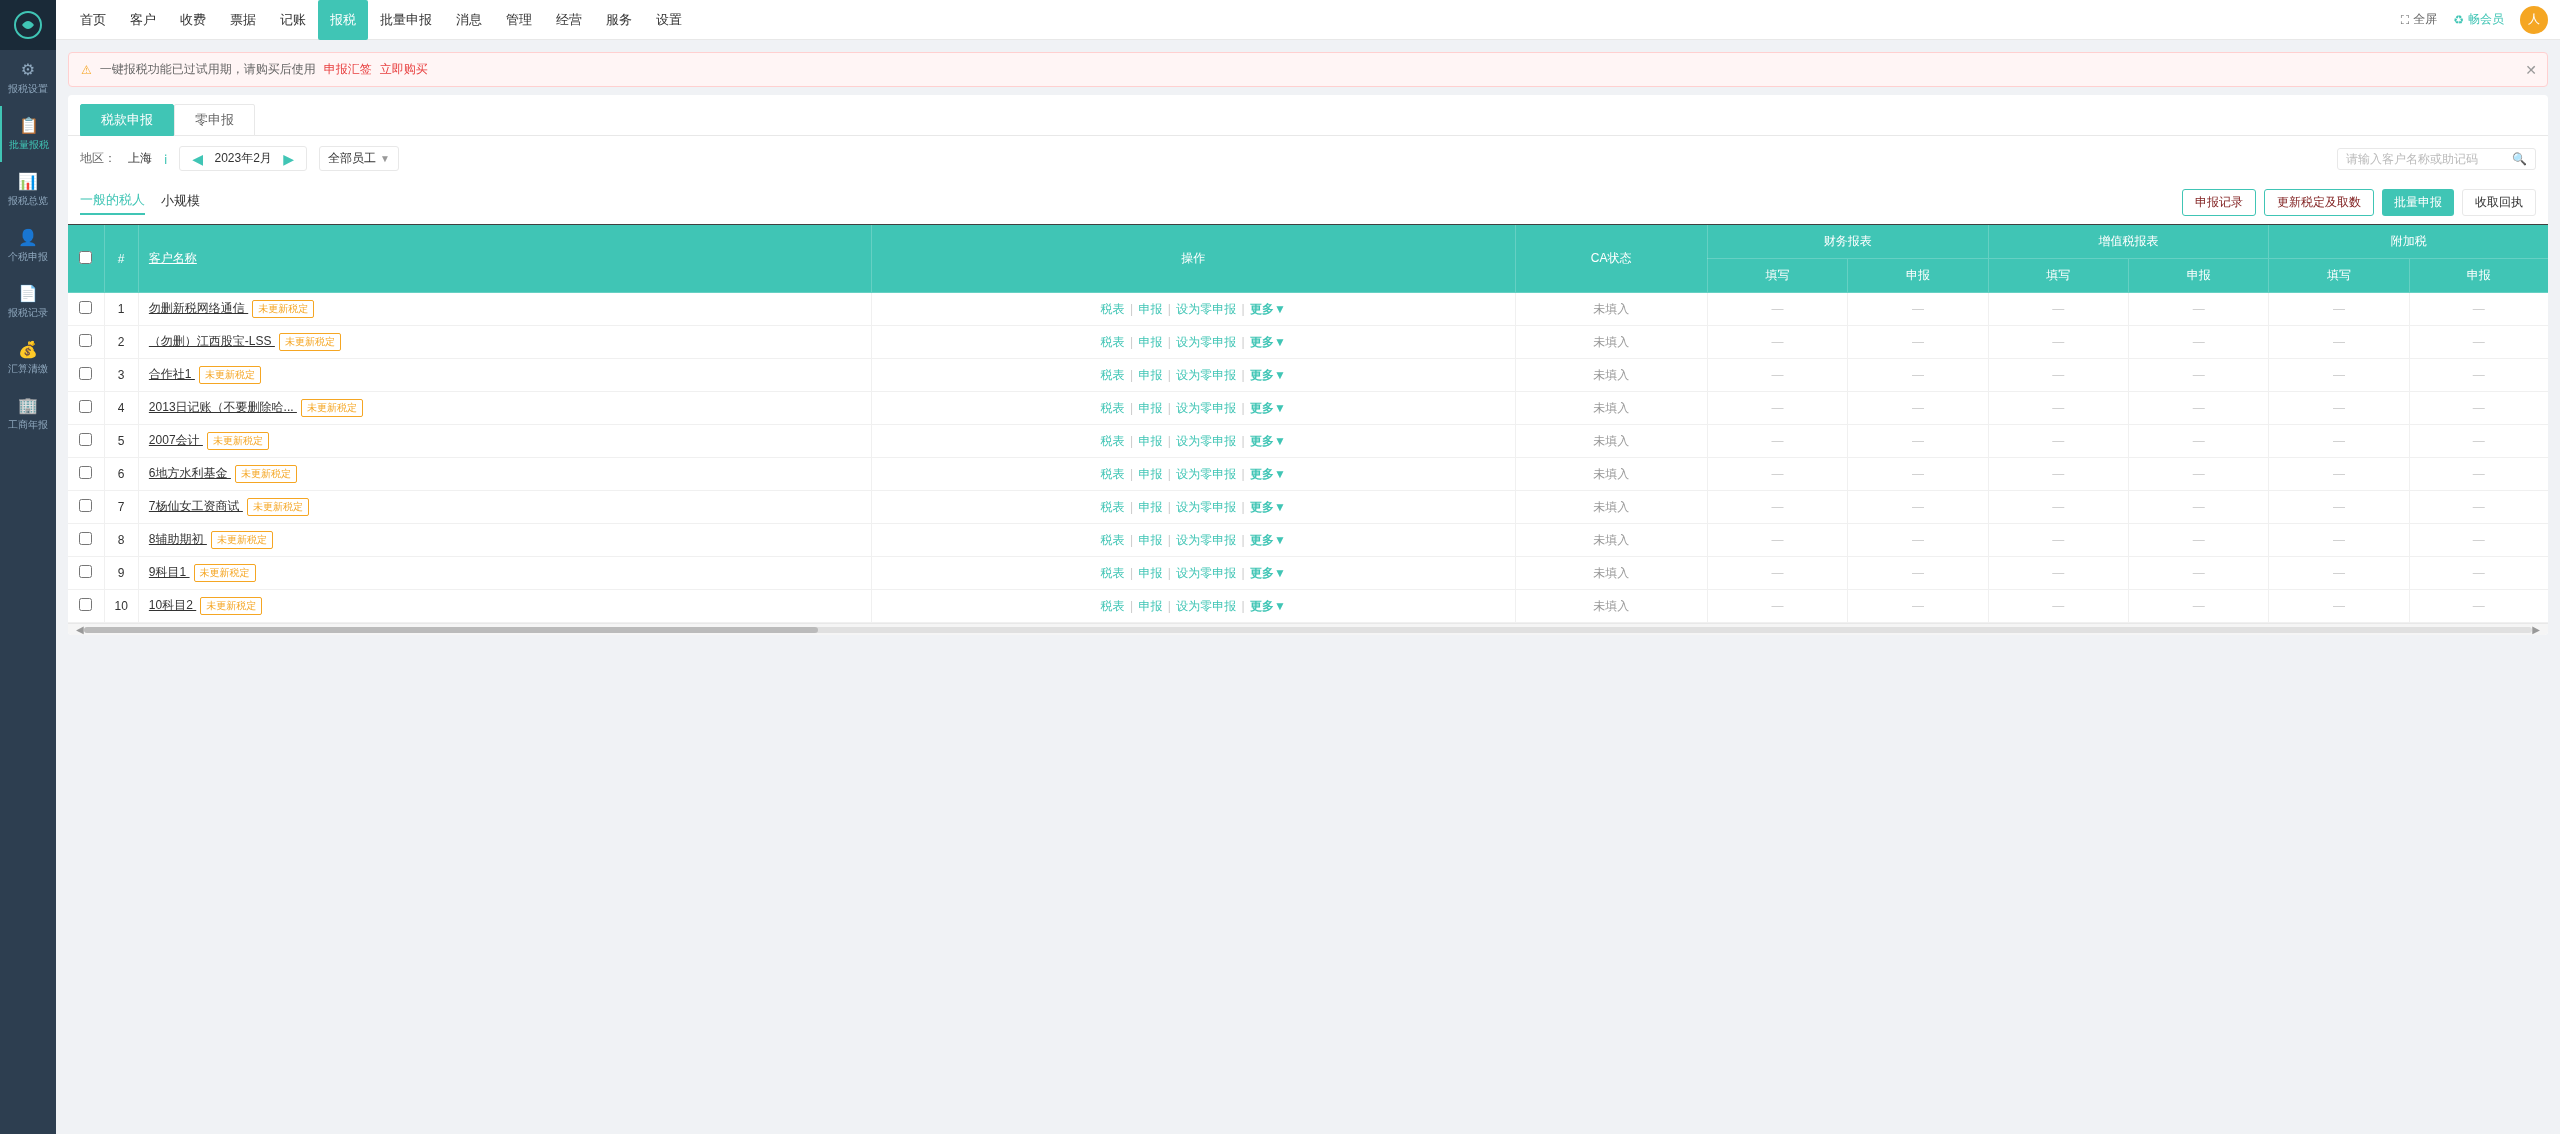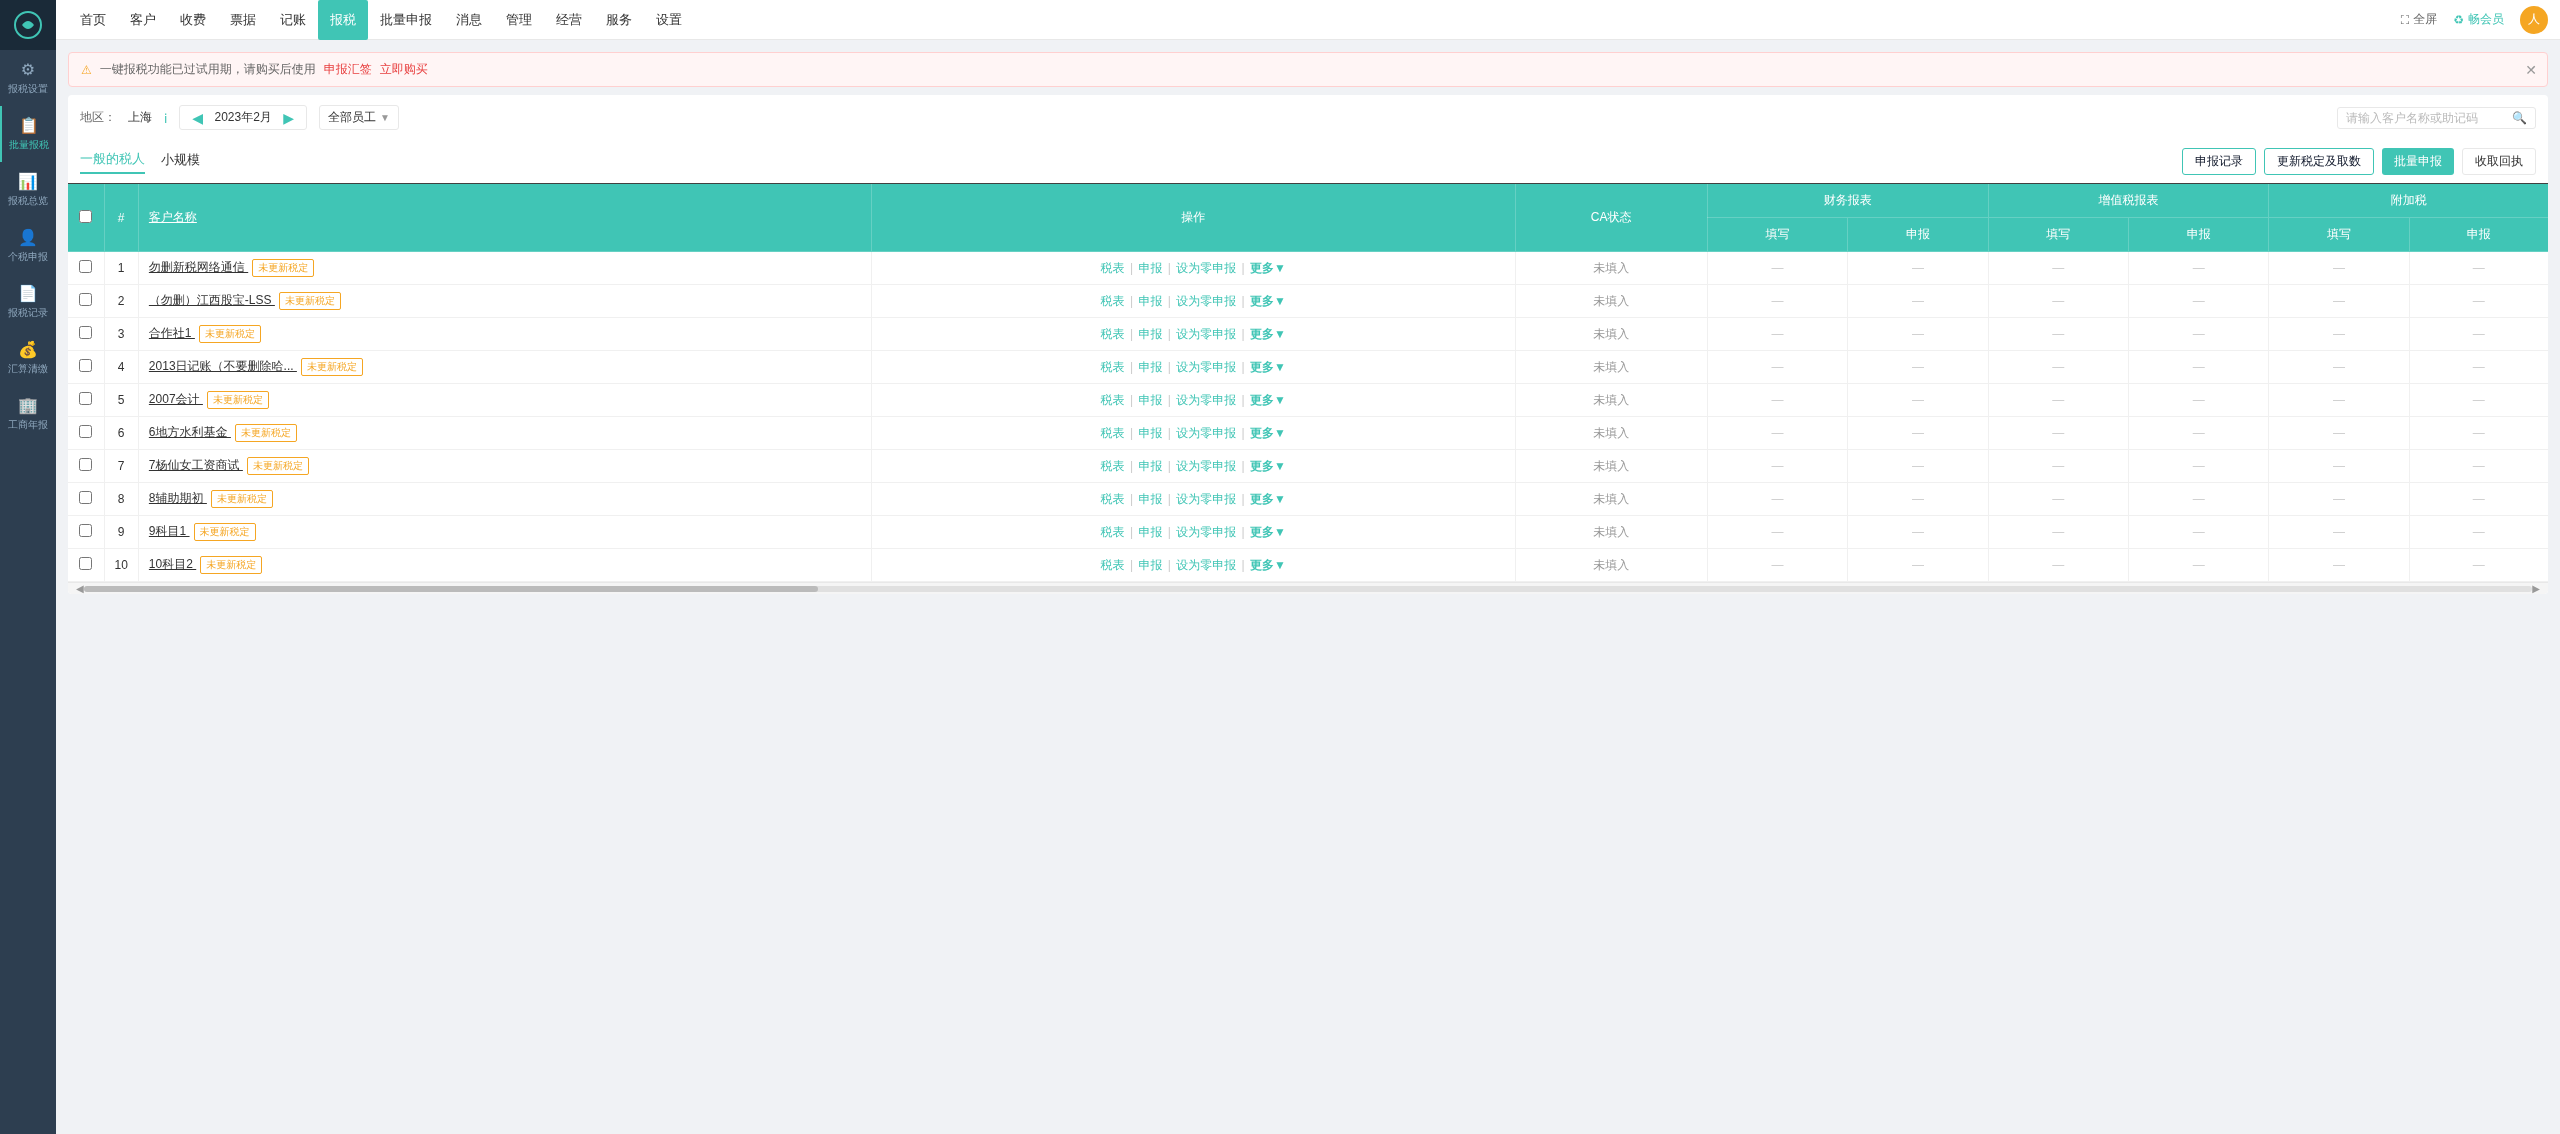--- a/index.html
+++ b/index.html
@@ -238,21 +238,21 @@
     }
     .action-row {
       margin-left: auto;
       display: flex;
       gap: 8px;
     }
     .btn-outline {
       padding: 4px 12px;
       border: 1px solid #40c5b5;
       border-radius: 3px;
-      color: #0f172a;
+      color: #7f1d1d;
       cursor: pointer;
       font-size: 12px;
       background: #fff;
     }
     .btn-primary {
       padding: 4px 12px;
       border: none;
       border-radius: 3px;
       background: #40c5b5;
       color: #fff;
@@ -433,20 +433,24 @@
       <div class="trial-banner">
         <span class="warn-icon">⚠</span>
         <span>一键报税功能已过试用期，请购买后使用</span>
         <a class="action-link" href="#">申报汇签</a>
         <a class="action-link" href="#" style="color:#e84040;">立即购买</a>
         <span class="close-btn">✕</span>
       </div>
 
       <div class="card">
 
+        <div class="tab-bar">
+          <div class="tab-btn active">税款申报</div>
+          <div class="tab-btn">零申报</div>
+        </div>
 
         <div class="toolbar">
           <span class="region-label">地区：</span>
           <span class="region-value">上海</span>
           <span class="info-icon">ℹ</span>
 
           <div class="date-nav">
             <span class="date-nav-btn">◀</span>
             <span class="date-nav-label">2023年2月</span>
             <span class="date-nav-btn">▶</span>

